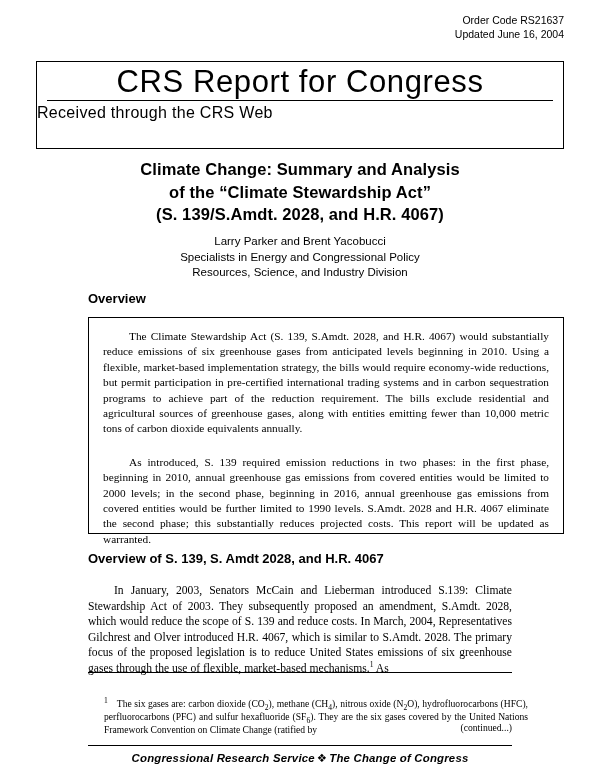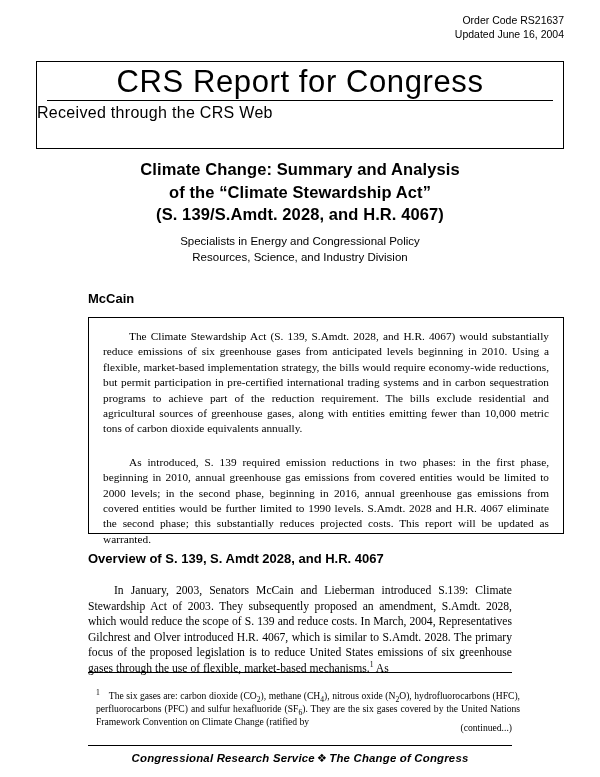--- a/index.html
+++ b/index.html
@@ -163,21 +163,21 @@
     top: 672px;
     width: 424px;
     height: 0;
     border-top: 1.1px solid #000;
   }
   .footnote {
     position: absolute;
     left: 88px;
     top: 681px;
     width: 424px;
-    margin: 8px;
+    margin: 16px;
     font-family: "Liberation Serif", serif;
     font-size: 9.6px;
     line-height: 13.2px;
     text-align: justify;
   }
   .footnote .fn-indent { padding-left: 9px; }
   .fn-continued {
     position: absolute;
     left: 88px;
     top: 721px;
@@ -228,25 +228,26 @@
     <div class="banner-sub">Received through the CRS Web</div>
   </div>
 
   <div class="doc-title">
     <span>Climate Change: Summary and Analysis</span>
     <span>of the “Climate Stewardship Act”</span>
     <span>(S. 139/S.Amdt. 2028, and H.R. 4067)</span>
   </div>
 
   <div class="authors">
+    <span>Larry Parker and Brent Yacobucci</span>
     <span>Specialists in Energy and Congressional Policy</span>
     <span>Resources, Science, and Industry Division</span>
   </div>
 
-  <div class="summary-heading">McCain</div>
+  <div class="summary-heading">Overview</div>
 
   <div class="summary-box">
     <p>The Climate Stewardship Act (S. 139, S.Amdt. 2028, and H.R. 4067) would substantially reduce emissions of six greenhouse gases from anticipated levels beginning in 2010. Using a flexible, market-based implementation strategy, the bills would require economy-wide reductions, but permit participation in pre-certified international trading systems and in carbon sequestration programs to achieve part of the reduction requirement. The bills exclude residential and agricultural sources of greenhouse gases, along with entities emitting fewer than 10,000 metric tons of carbon dioxide equivalents annually.</p>
     <p>As introduced, S. 139 required emission reductions in two phases: in the first phase, beginning in 2010, annual greenhouse gas emissions from covered entities would be limited to 2000 levels; in the second phase, beginning in 2016, annual greenhouse gas emissions from covered entities would be further limited to 1990 levels.  S.Amdt. 2028 and H.R. 4067 eliminate the second phase; this substantially reduces projected costs. This report will be updated as warranted.</p>
   </div>
 
   <div class="section-heading">Overview of S. 139, S. Amdt 2028, and H.R. 4067</div>
 
   <p class="body-para"><span>In January, 2003, Senators McCain and Lieberman introduced S.139: Climate Stewardship Act of 2003.  They subsequently proposed an amendment, S.Amdt. 2028, which would reduce the scope of S. 139 and reduce costs.  In March, 2004, Representatives Gilchrest and Olver introduced H.R. 4067, which is similar to S.Amdt. 2028. The primary focus of the proposed legislation is to reduce United States emissions of six greenhouse gases through the use of flexible, market-based mechanisms.</span><sup class="fn">1</sup><span> As</span></p>
 

